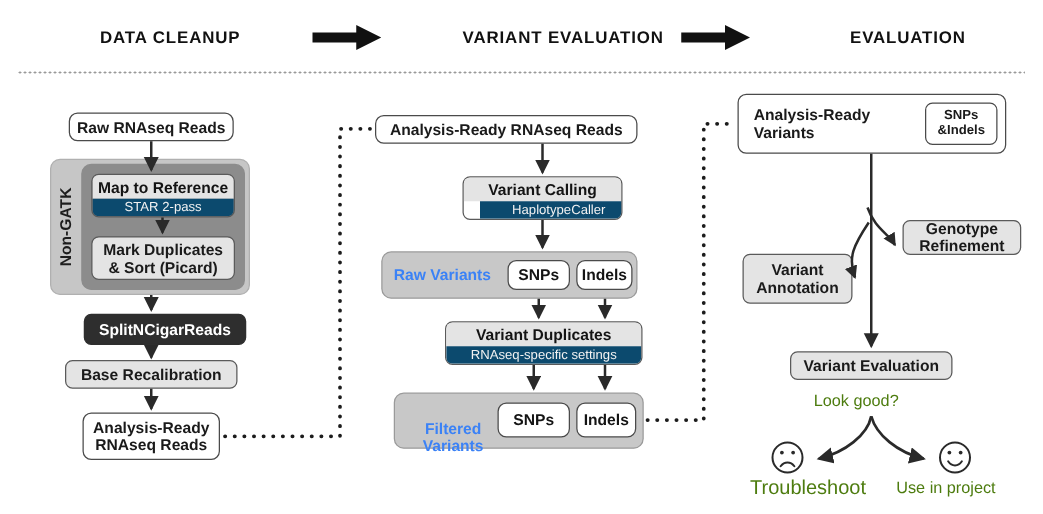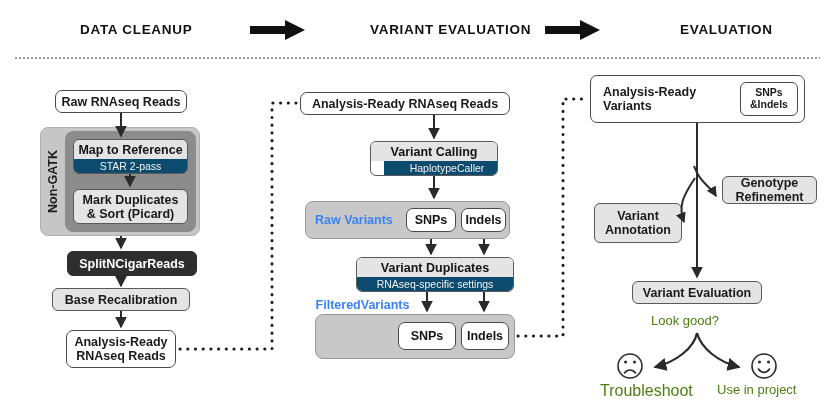--- a/index.html
+++ b/index.html
@@ -109,21 +109,21 @@
   <div class="bucket-label" style="left:315px;top:201px;width:90px;height:38px;">Raw Variants</div>
   <div class="chip" style="left:406px;top:208px;width:50px;height:24px;">SNPs</div>
   <div class="chip" style="left:461px;top:208px;width:45px;height:24px;">Indels</div>
 
   <div class="toolbox" style="left:356px;top:257px;width:158px;height:35px;">
     <div class="tb-head" style="height:19px;">Variant Duplicates</div>
     <div class="tb-tool" style="height:14px;">RNAseq-specific settings</div>
   </div>
 
   <div class="bucket" style="left:315px;top:314px;width:200px;height:45px;"></div>
-  <div class="bucket-label" style="left:325px;top:298px;width:75px;height:45px;align-items:flex-start;justify-content:center;">
+  <div class="bucket-label" style="left:325px;top:327px;width:75px;height:45px;flex-direction:column;align-items:center;justify-content:center;">
     <span>Filtered</span>
     <span>Variants</span>
   </div>
   <div class="chip" style="left:398px;top:322px;width:58px;height:28px;">SNPs</div>
   <div class="chip" style="left:461px;top:322px;width:48px;height:28px;">Indels</div>
 
   <div class="node n-white" style="left:590px;top:75px;width:215px;height:48px;
               align-items:flex-start;justify-content:center;padding-left:12px;">
     <span>Analysis-Ready</span>
     <span>Variants</span>

